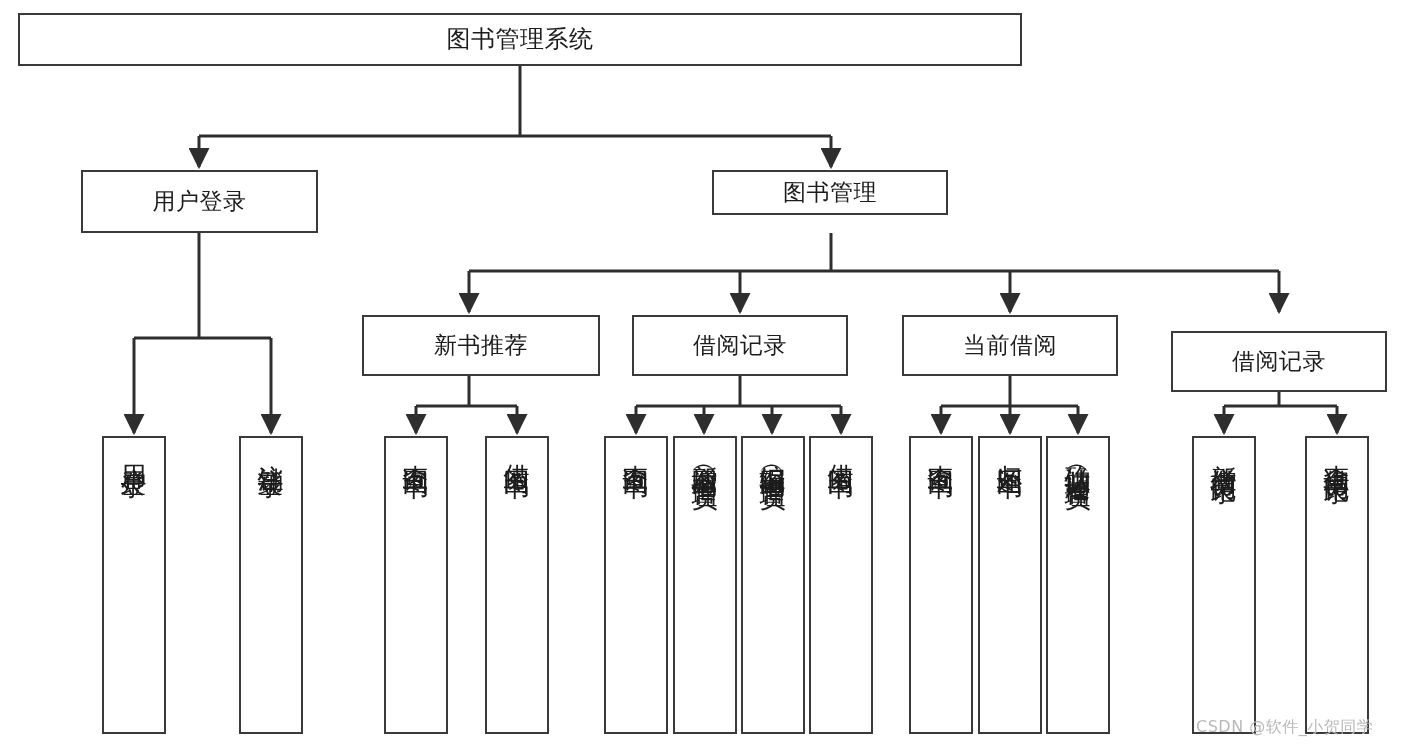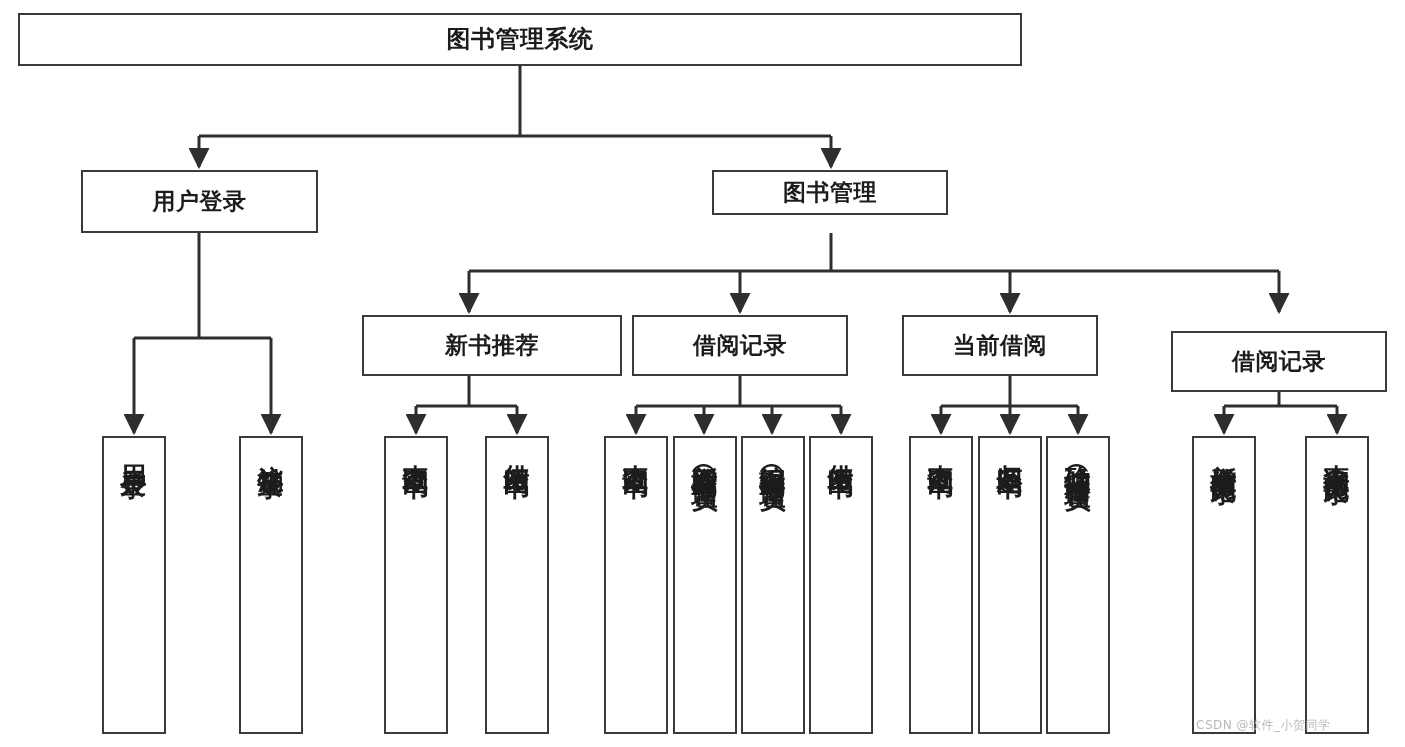--- a/index.html
+++ b/index.html
@@ -36,21 +36,20 @@
     justify-content: center;
     color: #1c1c1c;
     z-index: 2;
   }
   .node-label {
     display: block;
     text-align: center;
     line-height: 1.18;
     letter-spacing: 0.5px;
     white-space: nowrap;
-    font-weight: bold;
   }
   
   .node.horiz .node-label {
     font-size: 23px;
   }
   .node.root .node-label {
     font-size: 24px;
   }
   
   .node.leaf {
@@ -61,21 +60,21 @@
     writing-mode: vertical-rl;
     text-orientation: upright;
     font-size: 26px;
     line-height: 1.0;
     letter-spacing: 3px;
     white-space: nowrap;
   }
   .watermark {
     position: absolute;
     color: #b9b9b9;
-    font-size: 12px;
+    font-size: 16px;
     letter-spacing: 0.5px;
     white-space: nowrap;
     z-index: 5;
     user-select: none;
   }
 </style>
 </head>
 <body>
 
 <div id="diagram-root">
@@ -135,29 +134,29 @@
   </div>
 
   <div class="node horiz" style="left:81px; top:170px; width:237px; height:63px;">
     <span class="node-label">用户登录</span>
   </div>
 
   <div class="node horiz" style="left:712px; top:170px; width:236px; height:45px;">
     <span class="node-label">图书管理</span>
   </div>
 
-  <div class="node horiz" style="left:362px; top:315px; width:260px; height:61px;">
+  <div class="node horiz" style="left:362px; top:315px; width:238px; height:61px;">
     <span class="node-label">新书推荐</span>
   </div>
 
   <div class="node horiz" style="left:632px; top:315px; width:216px; height:61px;">
     <span class="node-label">借阅记录</span>
   </div>
 
-  <div class="node horiz" style="left:902px; top:315px; width:196px; height:61px;">
+  <div class="node horiz" style="left:902px; top:315px; width:216px; height:61px;">
     <span class="node-label">当前借阅</span>
   </div>
 
   <div class="node horiz" style="left:1171px; top:315px; width:216px; height:61px;margin-top:16px;">
     <span class="node-label">借阅记录</span>
   </div>
 
   <div class="node leaf" style="left:102px; top:436px; width:64px; height:298px;">
     <span class="node-label">用户登录</span>
   </div>

